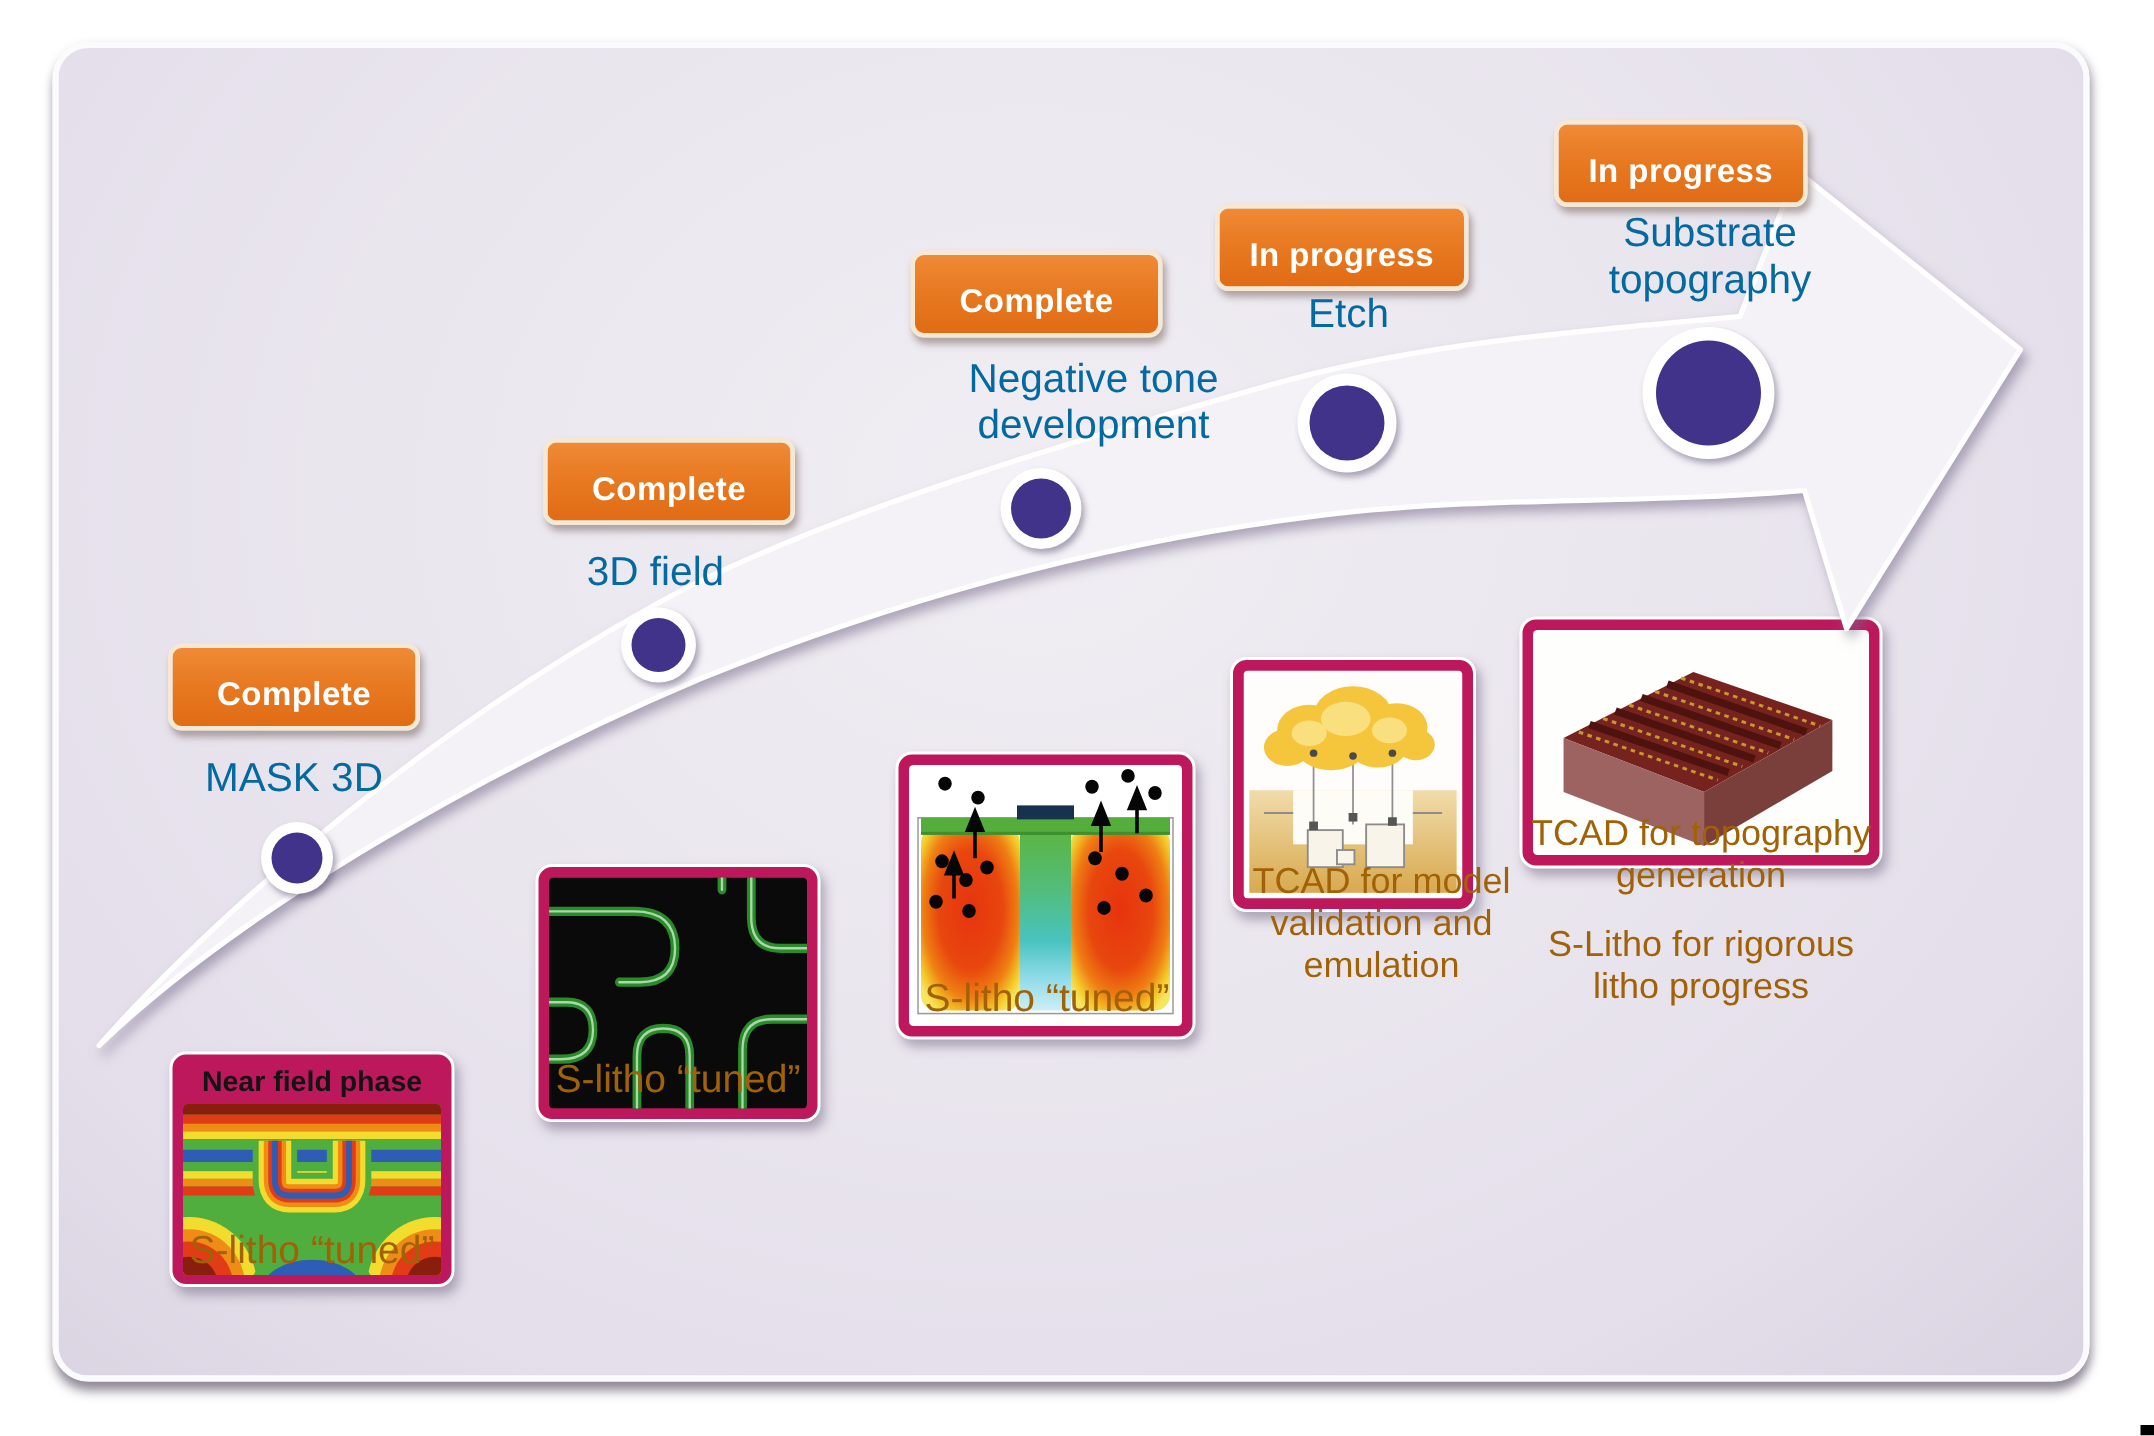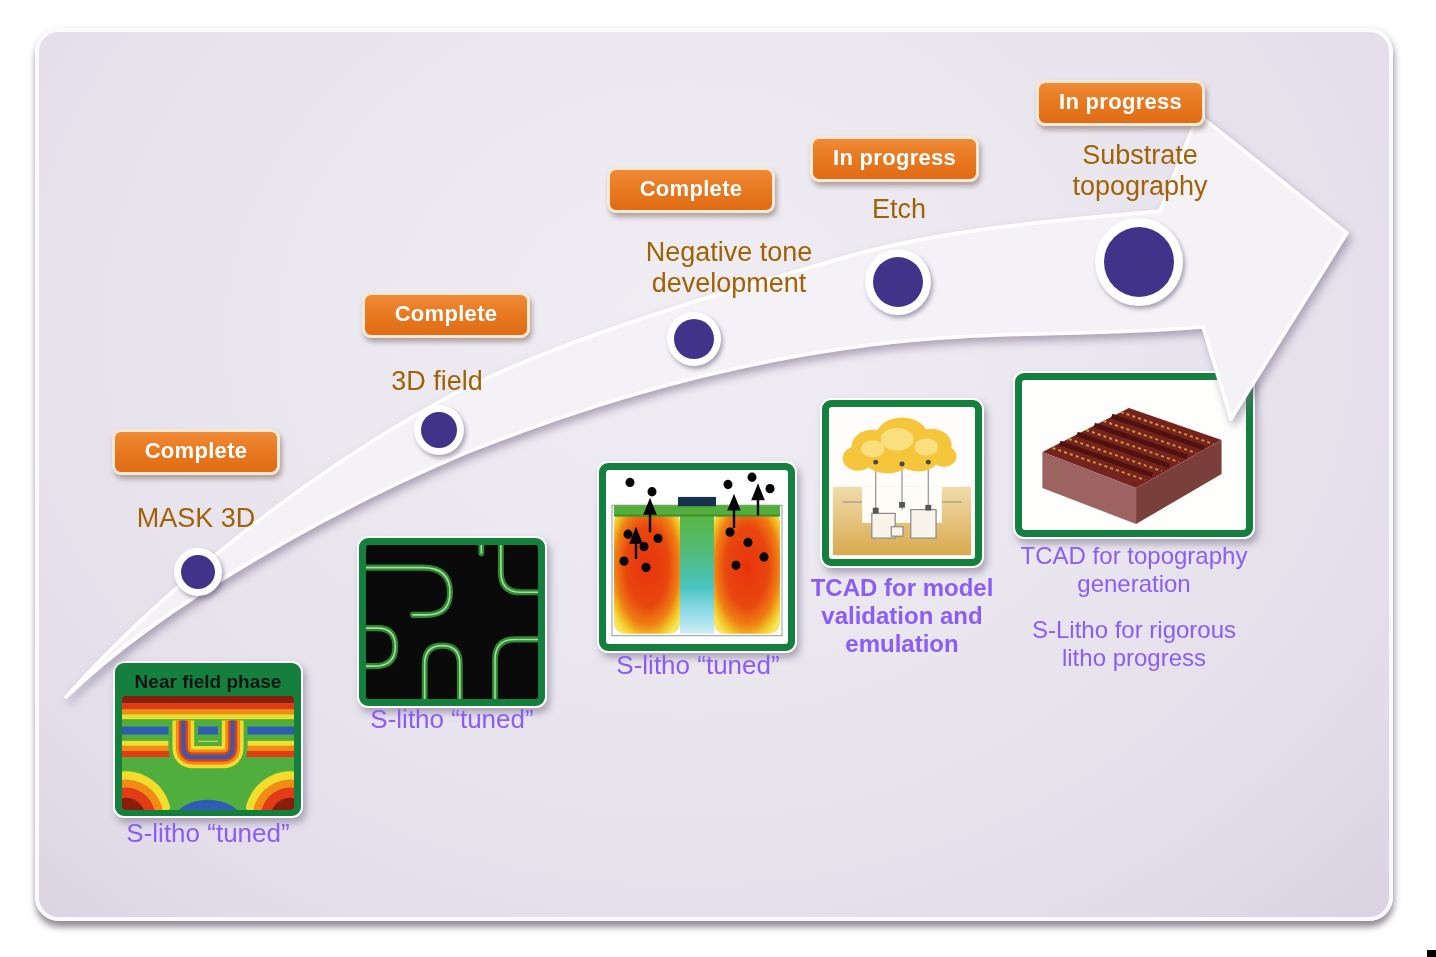--- a/index.html
+++ b/index.html
@@ -10,61 +10,61 @@
     border-radius:24px;border:4px solid #fbfafd;box-sizing:border-box;
     background:radial-gradient(ellipse at 48% 34%, #f0edf3 0%, #eae6ee 45%, #e3deea 78%, #d9d3e1 100%);
     box-shadow:0 7px 7px -1px rgba(125,118,132,.75), 2px 3px 6px rgba(150,142,160,.5);
     z-index:1;}
 
   .swoosh-layer{position:absolute;left:0;top:0;width:1436px;height:957px;
     z-index:3;pointer-events:none;}
 
   
   .badge{position:absolute;z-index:5;min-width:168px;box-sizing:border-box;
-    text-align:center;padding:6px 20px 8px;
+    text-align:center;padding:18px 20px 8px;
     background:linear-gradient(180deg,#f08a36 0%,#e87a22 45%,#e06c14 100%);
     border:3px solid #f5e8d4;border-radius:9px;
     color:#ffffff;font-size:22px;font-weight:bold;letter-spacing:.3px;
     box-shadow:2px 4px 5px rgba(120,102,96,.55);}
   .badge-1{left:112px;top:429px;}
   .badge-2{left:362px;top:292px;}
   .badge-3{left:607px;top:167px;}
   .badge-4{left:810px;top:136px;}
   .badge-5{left:1036px;top:80px;}
 
   
-  .stage-label{position:absolute;z-index:5;text-align:center;color:#a16207;
+  .stage-label{position:absolute;z-index:5;text-align:center;color:#0369a1;
     font-size:27px;line-height:1.14;font-weight:400;}
   .label-1{left:96px;top:503px;width:200px;}
   .label-2{left:337px;top:366px;width:200px;}
   .label-3{left:627px;top:237px;width:204px;}
   .label-4{left:819px;top:194px;width:160px;}
   .label-5{left:1040px;top:140px;width:200px;}
 
   
-  .card{position:absolute;z-index:2;background:#15803d;border-radius:11px;
+  .card{position:absolute;z-index:2;background:#be185d;border-radius:11px;
     border:2px solid #ffffff;box-sizing:border-box;padding:7px;
-    box-shadow:3px 5px 7px rgba(112,102,130,.5);}
+    box-shadow:3px 5px 7px rgba(112,102,130,.5);margin-top:40px;}
   .card svg{display:block;border-radius:3px;}
   .card-1{left:113px;top:661px;width:190px;height:157px;}
   .card-1 .card-title{font-size:19px;font-weight:bold;color:#141414;text-align:center;
      padding:1px 0 3px;}
   .card-2{left:357px;top:536px;width:190px;height:172px;}
   .card-3{left:597px;top:461px;width:200px;height:192px;}
   .card-4{left:820px;top:398px;width:164px;height:170px;}
   .card-5{left:1013px;top:371px;width:242px;height:168px;}
 
   
-  .caption{position:absolute;z-index:4;text-align:center;color:#8b5cf6;
+  .caption{position:absolute;z-index:4;text-align:center;color:#a16207;
     font-size:26px;line-height:1.16;}
   .caption-tcad{font-size:24px;}
   .cap-1{left:98px;top:818px;width:220px;}
   .cap-2{left:342px;top:704px;width:220px;}
   .cap-3{left:588px;top:650px;width:220px;}
-  .cap-4{left:807px;top:574px;width:190px;font-weight:bold;}
+  .cap-4{left:826px;top:574px;width:190px;}
   .cap-5a{left:1004px;top:542px;width:260px;}
   .cap-5b{left:1014px;top:616px;width:240px;}
 
   .corner-mark{position:absolute;right:0;bottom:0;width:9px;height:7px;
     background:#000;z-index:6;}
 </style>
 </head>
 <body>
 
 <div class="panel"></div>

